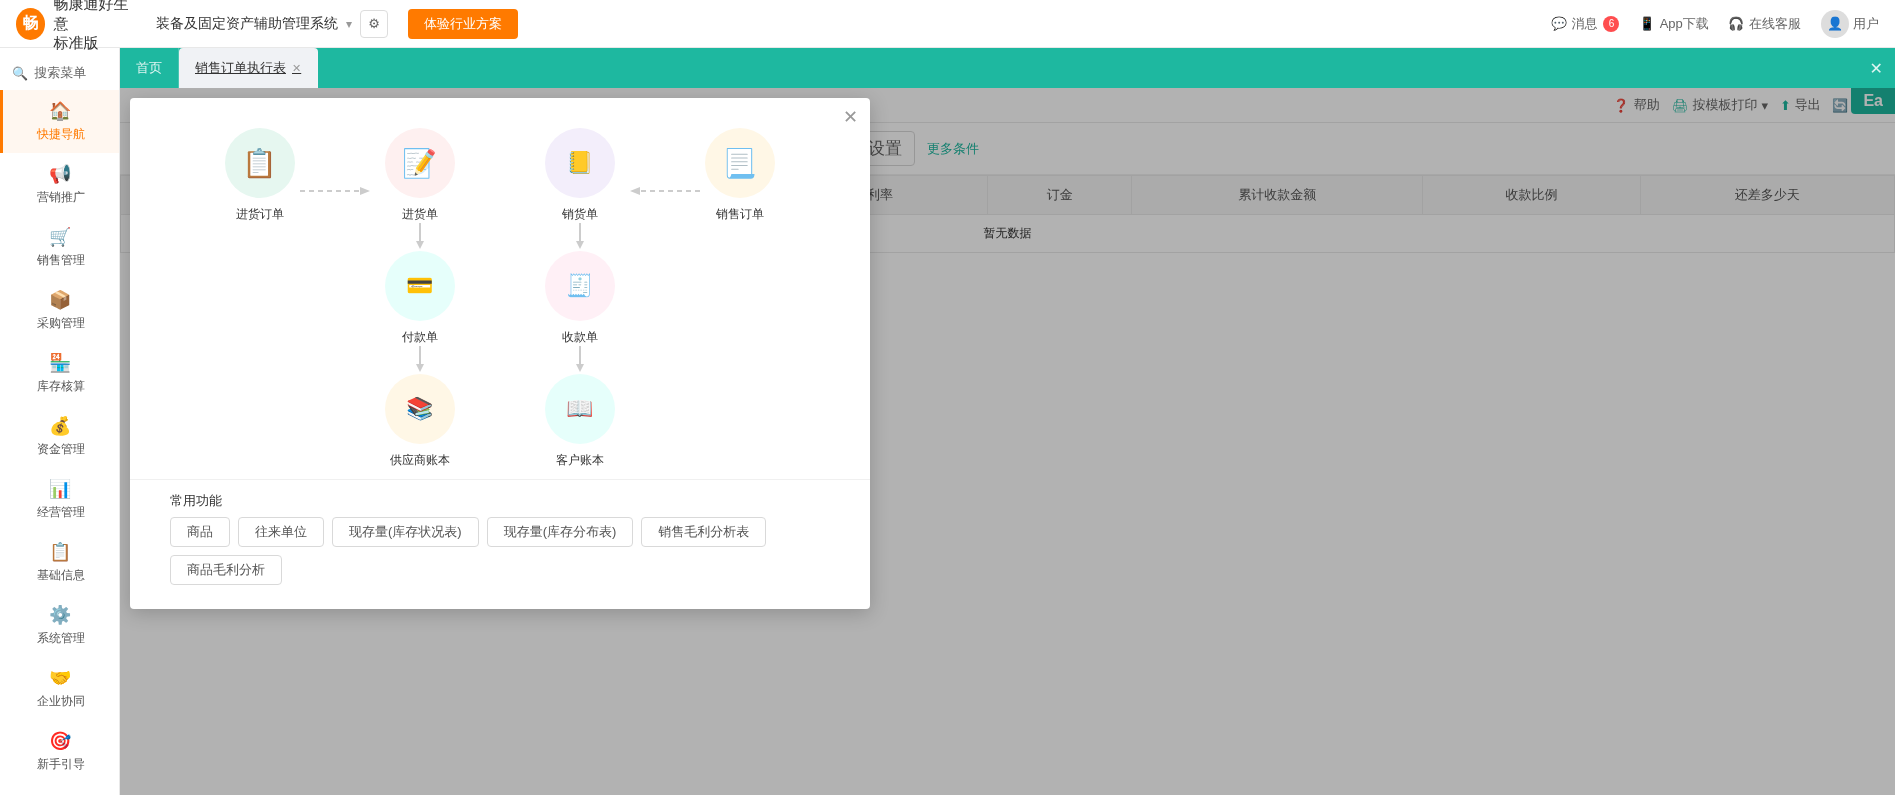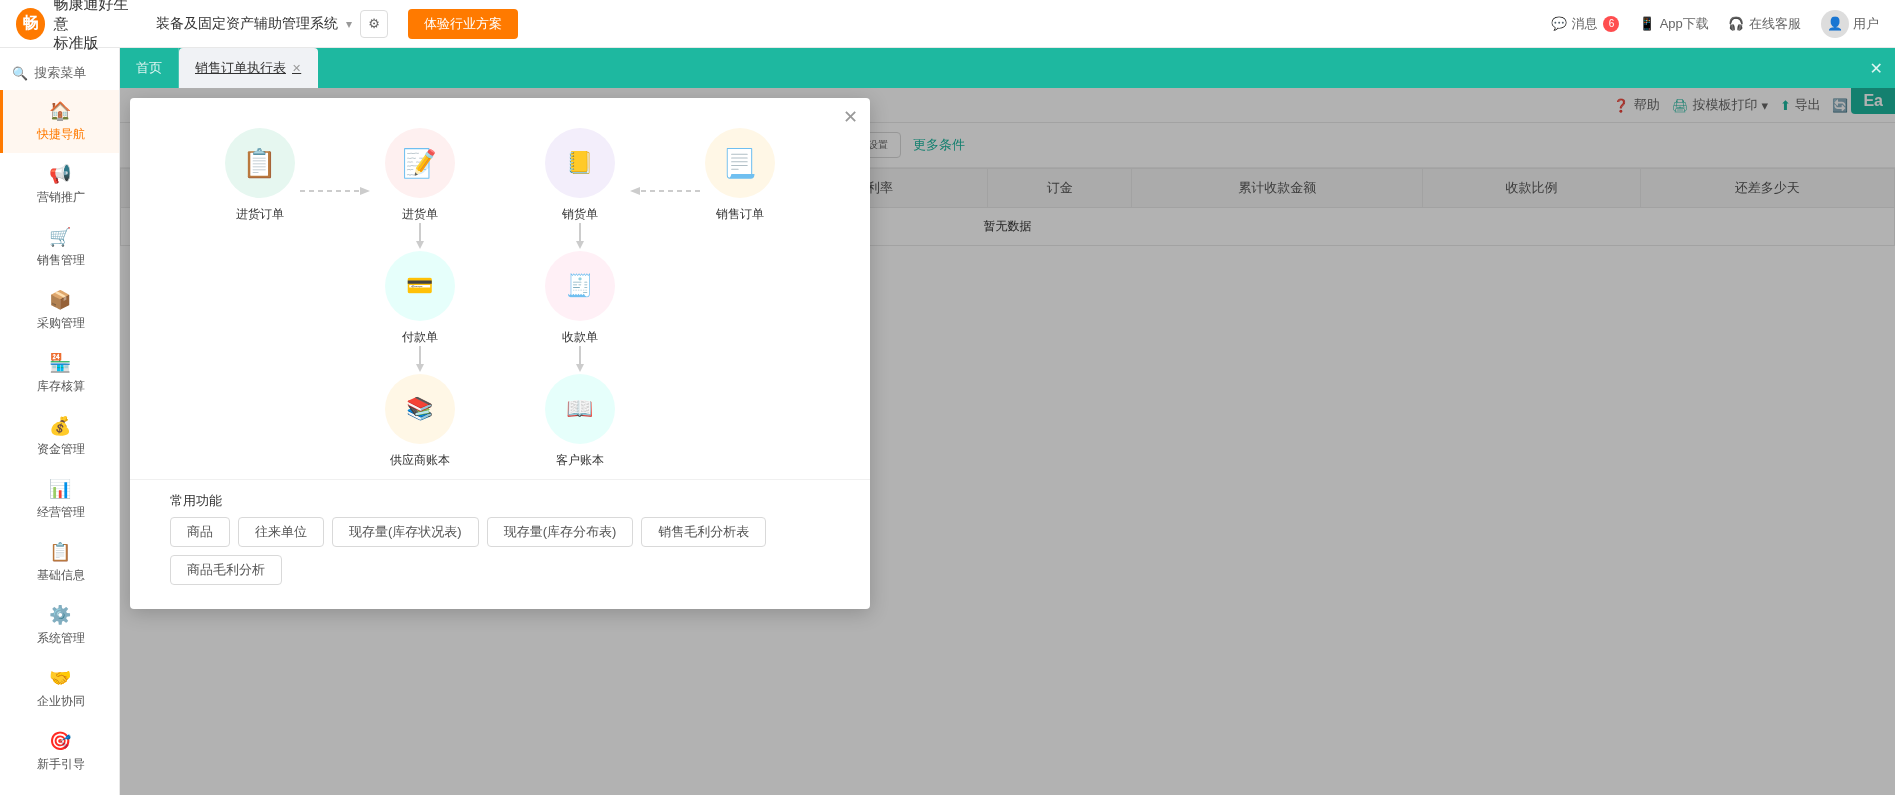--- a/index.html
+++ b/index.html
@@ -253,21 +253,21 @@
       cursor: pointer;
       font-size: 13px;
     }
     .settings-btn {
       background: #fff;
       color: #666;
       border: 1px solid #d9d9d9;
       padding: 5px 12px;
       border-radius: 4px;
       cursor: pointer;
-      font-size: 10px;
+      font-size: 17px;
     }
     .more-conditions {
       color: #1eb8a0;
       cursor: pointer;
       font-size: 13px;
     }
 
     
     .table-area {
       overflow: auto;

